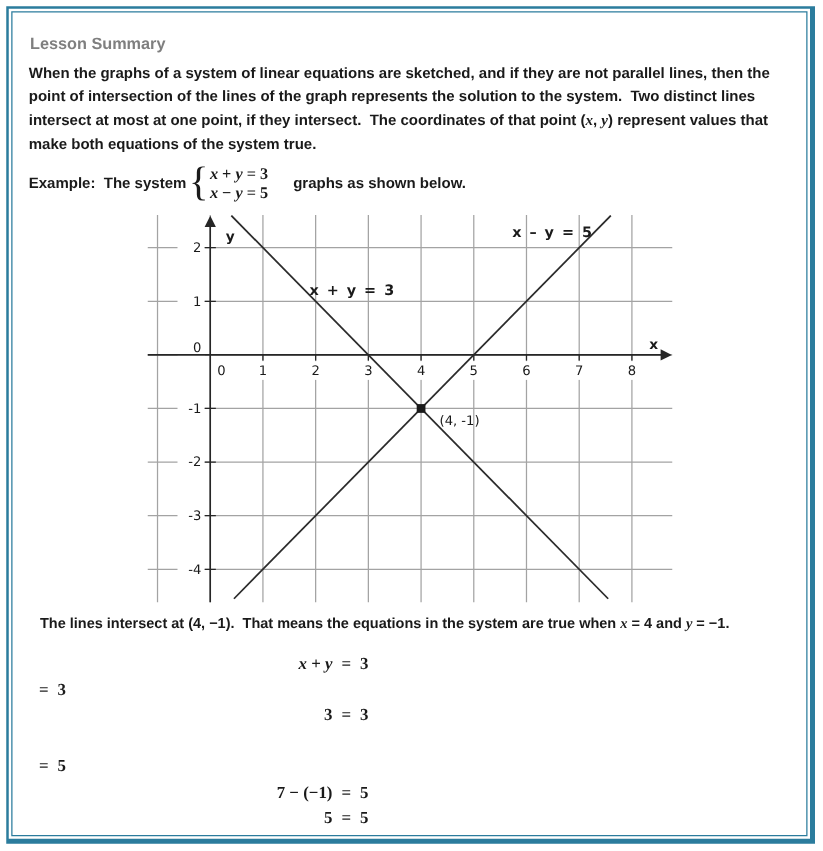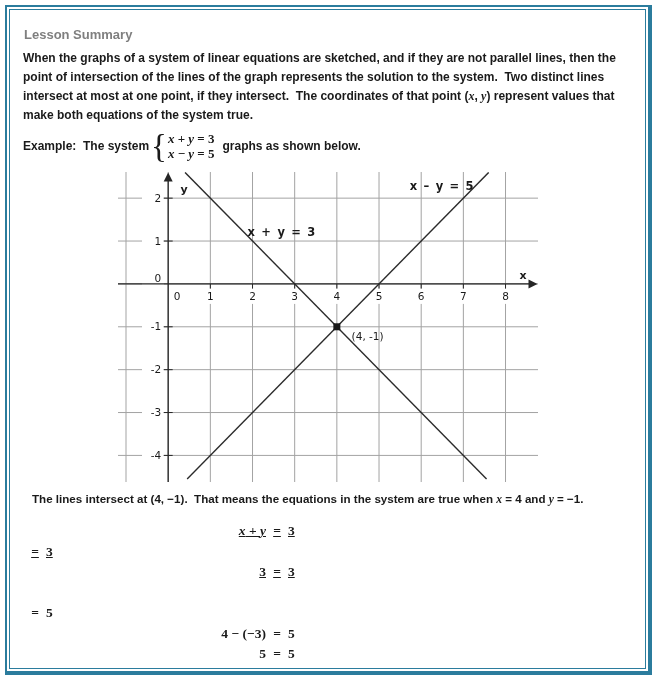--- a/index.html
+++ b/index.html
@@ -31,33 +31,33 @@
   }
   .example .pre{white-space:pre;}
   .brace{
     font-family:"Liberation Serif",serif;font-weight:normal;
     font-size:33px;line-height:34px;margin:0 1px 0 2px;
   }
   .sys{display:flex;flex-direction:column;}
   .sys .math{font-size:13px;line-height:15px;white-space:pre;}
   .math{font-family:"Liberation Serif",serif;font-weight:bold;}
   .math i, .rich i{font-family:"Liberation Serif",serif;font-weight:bold;}
-  .suffix{margin-left:8px;}
+  .suffix{margin-left:20px;}
   .graph{position:absolute;left:118px;top:172px;width:420px;height:310px;}
   .graph svg{display:block;}
   .graph .tick{font-family:"DejaVu Sans",sans-serif;font-size:10.5px;fill:#1a1a1a;}
   .graph .axis-label{font-family:"DejaVu Sans",sans-serif;font-size:11px;font-weight:bold;fill:#1a1a1a;}
   .graph .line-label{font-family:"DejaVu Sans",sans-serif;font-size:11.5px;font-weight:bold;letter-spacing:1.2px;fill:#1a1a1a;}
   .graph .point-label{font-family:"DejaVu Sans",sans-serif;font-size:10.5px;fill:#1a1a1a;}
   .conclusion{
     position:absolute;left:32px;top:492px;margin:0;
     font-size:11.6px;font-weight:bold;white-space:pre;
   }
   .eq-block{position:absolute;left:24px;width:440px;}
-  #check1{top:521px;text-decoration:underline;}
+  #check1{top:521px;}
   #check2{top:603px;}
   .eq-row{display:flex;line-height:20.5px;font-size:13.5px;}
   .eq-lhs{width:242px;text-align:right;white-space:pre;}
   .eq-mid{width:22px;text-align:center;}
   .eq-rhs{text-align:left;}
 </style>
 </head>
 <body>
 
 <div class="page">
@@ -177,21 +177,21 @@
       <span class="eq-rhs math">3</span>
     </div>
   </div>
 
   <div class="eq-block" id="check2">
     <div class="eq-row">
       <span class="eq-mid math">=</span>
       <span class="eq-rhs math">5</span>
     </div>
     <div class="eq-row">
-      <span class="eq-lhs math">4 − (−3)</span>
+      <span class="eq-lhs math">7 − (−1)</span>
       <span class="eq-mid math">=</span>
       <span class="eq-rhs math">5</span>
     </div>
     <div class="eq-row">
       <span class="eq-lhs math">5</span>
       <span class="eq-mid math">=</span>
       <span class="eq-rhs math">5</span>
     </div>
   </div>
 </div>

